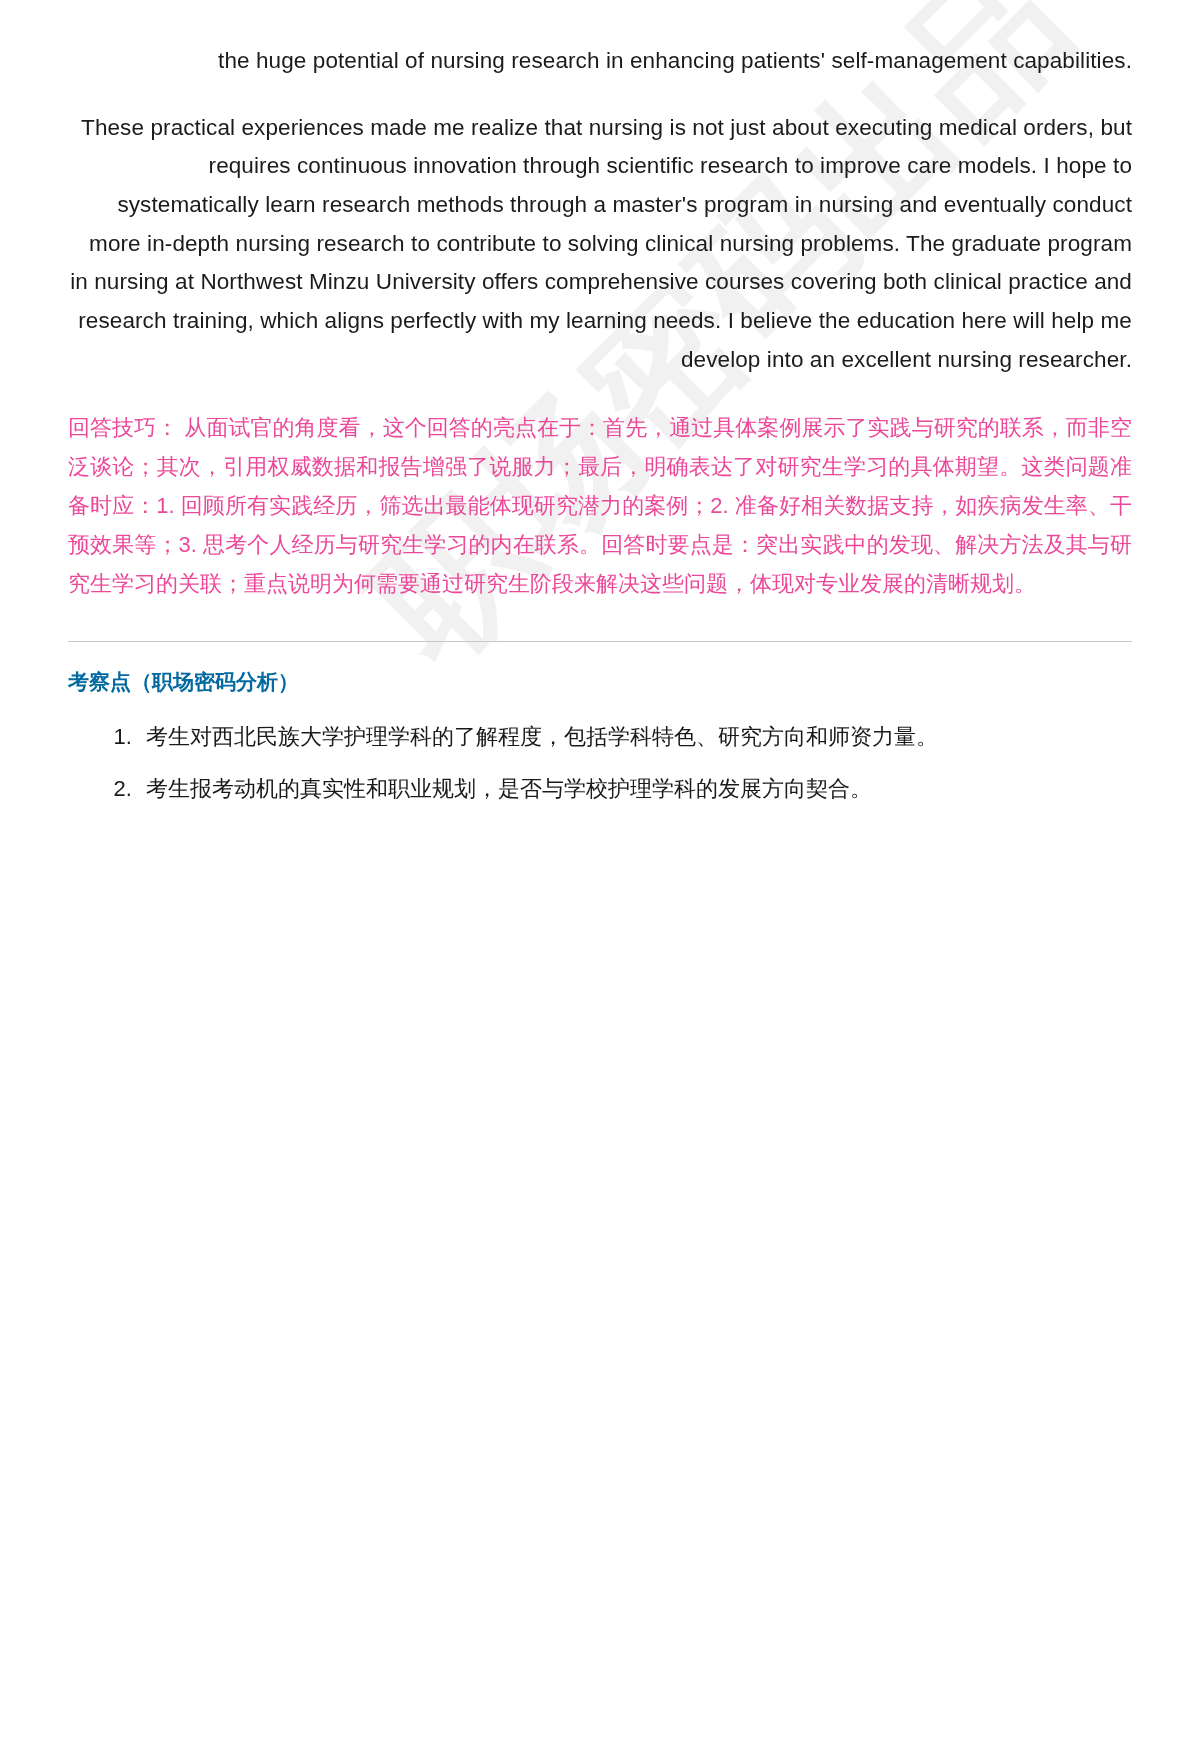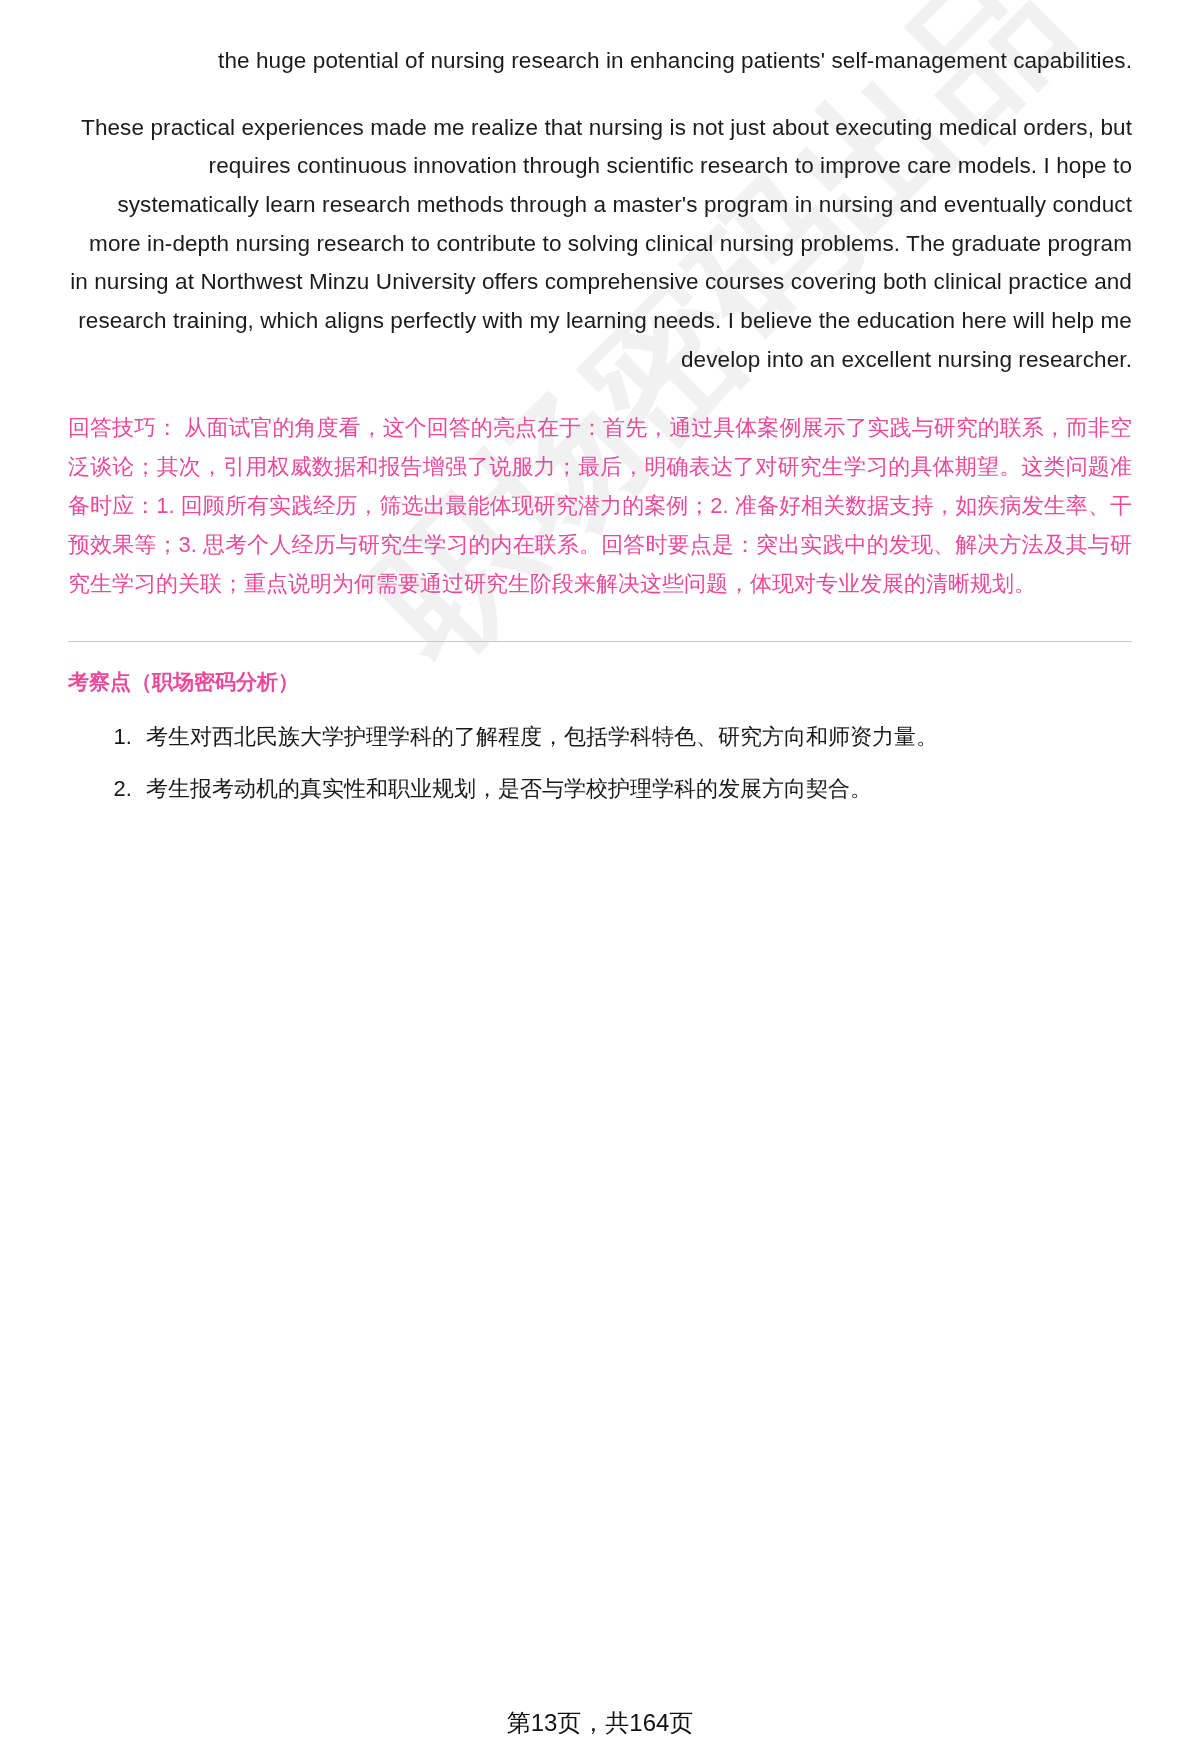--- a/index.html
+++ b/index.html
@@ -69,21 +69,21 @@
     margin: 38px 0 26px 0;
   }
   h2.qtitle {
     color: #e8000d;
     font-size: 21.5px;
     font-weight: 700;
     line-height: 1.6;
     margin: 0 0 26px 0;
   }
   h3.subhead {
-    color: #ec4899;
+    color: #0369a1;
     font-size: 21px;
     font-weight: 700;
     margin: 0 0 22px 0;
   }
   ol.points {
     margin: 0;
     padding-left: 50px;
     list-style: decimal;
   }
   ol.points li {
@@ -126,17 +126,14 @@
 
     <h3 class="subhead">考察点（职场密码分析）</h3>
 
     <ol class="points">
       <li>考生对西北民族大学护理学科的了解程度，包括学科特色、研究方向和师资力量。</li>
       <li>考生报考动机的真实性和职业规划，是否与学校护理学科的发展方向契合。</li>
     </ol>
 
   </div>
 
-  <div class="footer">
-    <span>第13页，共164页</span>
-  </div>
 
 </div>
 
 </body></html>

